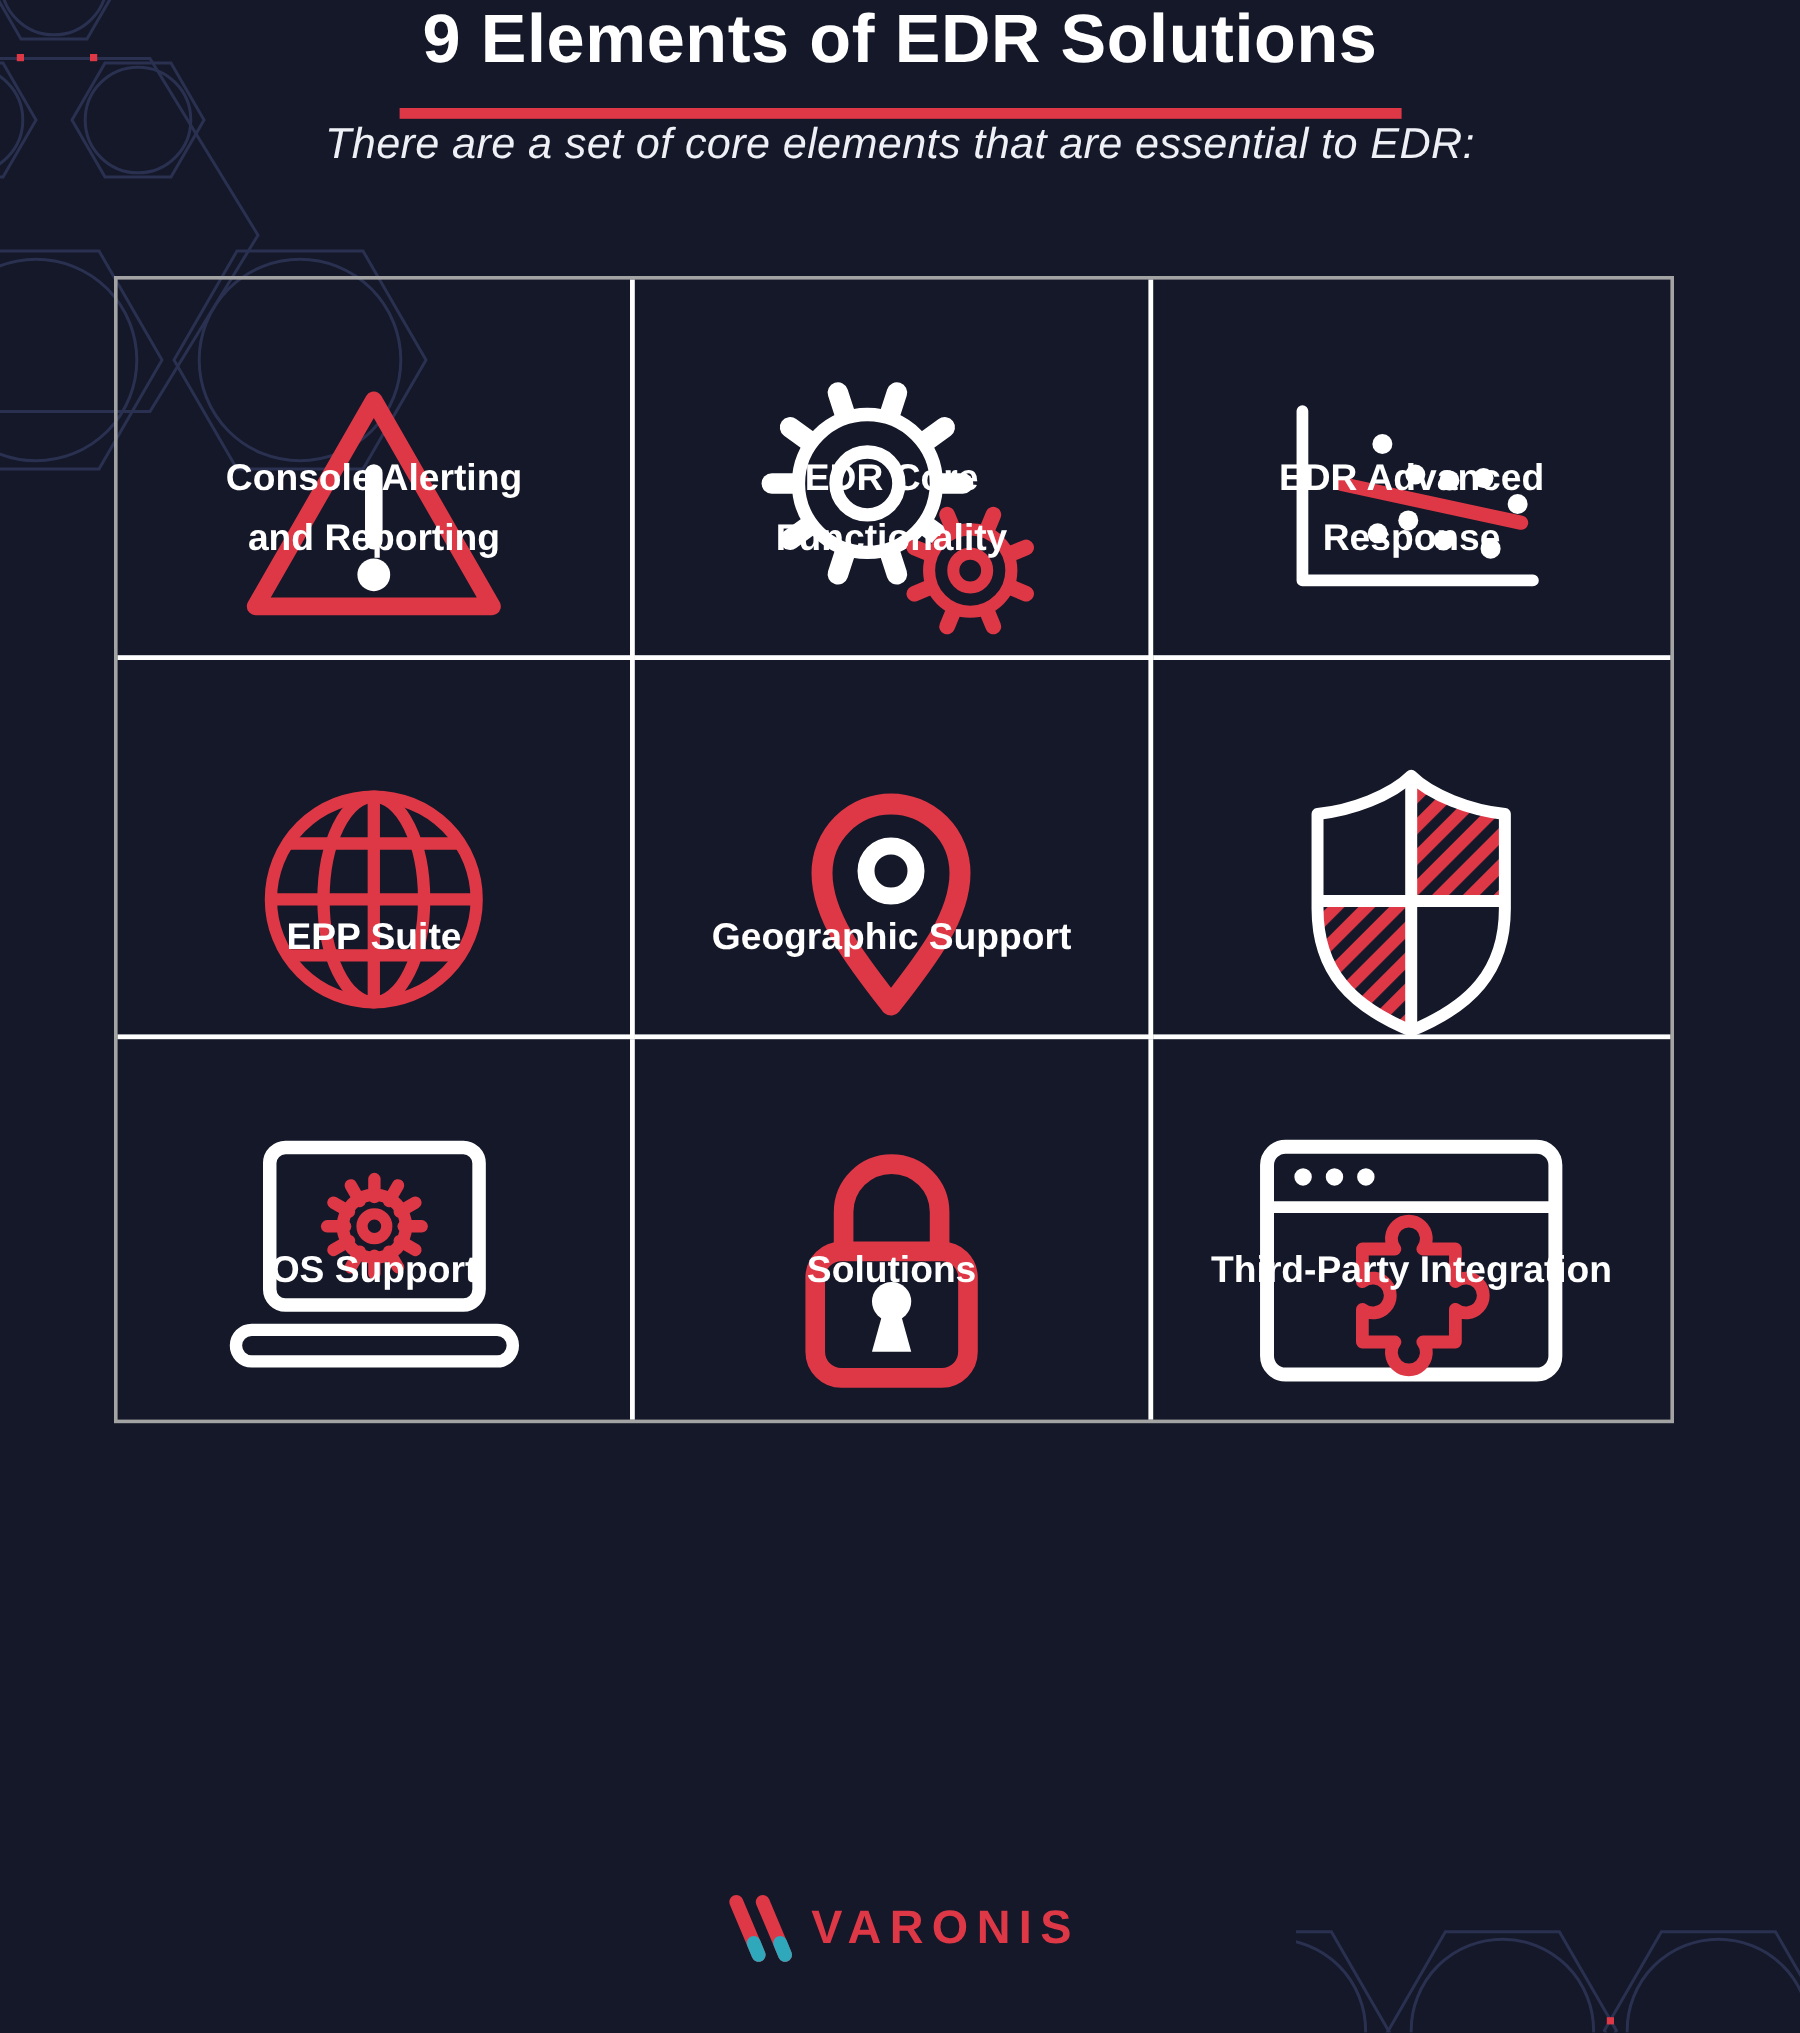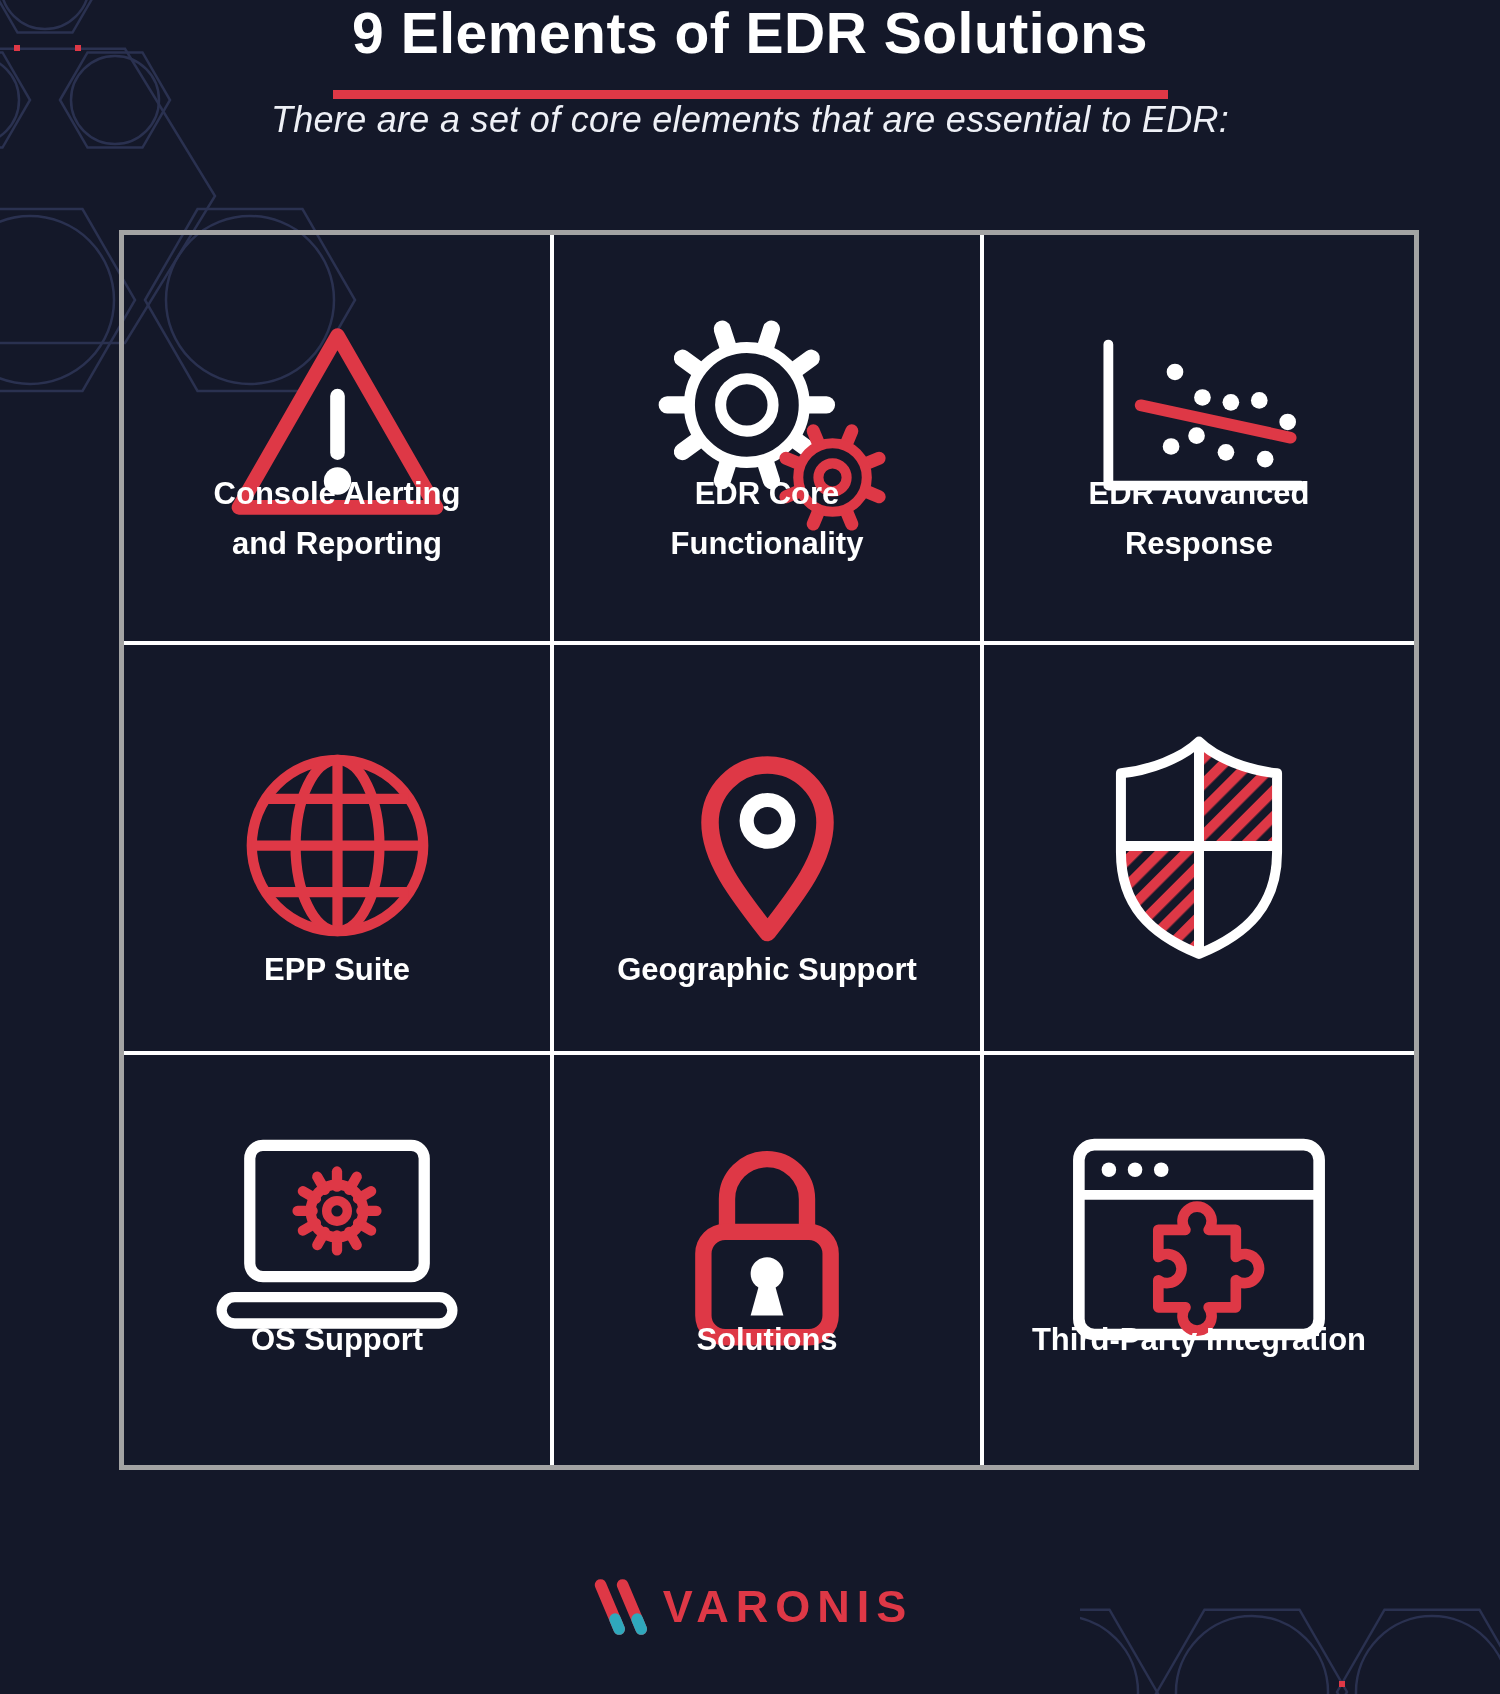--- a/index.html
+++ b/index.html
@@ -19,23 +19,23 @@
   }
   .divider {
     width:835px; height:9px; background:#de3846; margin:24px auto 0;
   }
   .subtitle {
     color:#eef0f6; font-size:36px; font-style:italic;
     letter-spacing:0.3px;
   }
 
   .grid {
-    position:absolute; left:95px; top:230px; width:1300px; height:1240px;
+    position:absolute; left:95px; top:230px; width:1300px; height:956px;
     display:grid; grid-template-columns:repeat(3,1fr); grid-template-rows:repeat(3,1fr);
-    border:5px solid #a3a3a3; box-sizing:border-box;margin-left:24px;
+    border:3px solid #a3a3a3; box-sizing:border-box;
   }
   .cell {
     position:relative; border-right:4px solid #ffffff; border-bottom:4px solid #ffffff;
     box-sizing:border-box;
   }
   .cell:nth-child(3n){ border-right:none; }
   .cell:nth-child(n+7){ border-bottom:none; }
 
   .icon-box {
     position:absolute; top:0; left:0; right:0; height:370px;
@@ -50,21 +50,21 @@
   .row1 .cell-label { bottom:72px; }
   .row2 .cell-label { bottom:56px; }
   .row3 .cell-label { bottom:100px; }
   .narrow { max-width:310px; }
 
   .footer {
     position:absolute; top:1578px; left:0; right:0;
     display:flex; align-items:center; justify-content:center; gap:14px;
   }
   .logo-word {
-    color:#de3846; font-size:45px; font-weight:bold; letter-spacing:7px;
+    color:#de3846; font-size:39px; font-weight:bold; letter-spacing:7px;
   }
 </style>
 </head>
 <body>
 
 <div class="page">
 
   <svg class="deco deco-tl" width="420" height="480" viewBox="0 0 420 480">
     <g fill="none" stroke="#2a3150" stroke-width="2.5">
       <polygon points="-165,196 -85,48.8 125,48.8 215,196 125,343 -85,343"></polygon>

